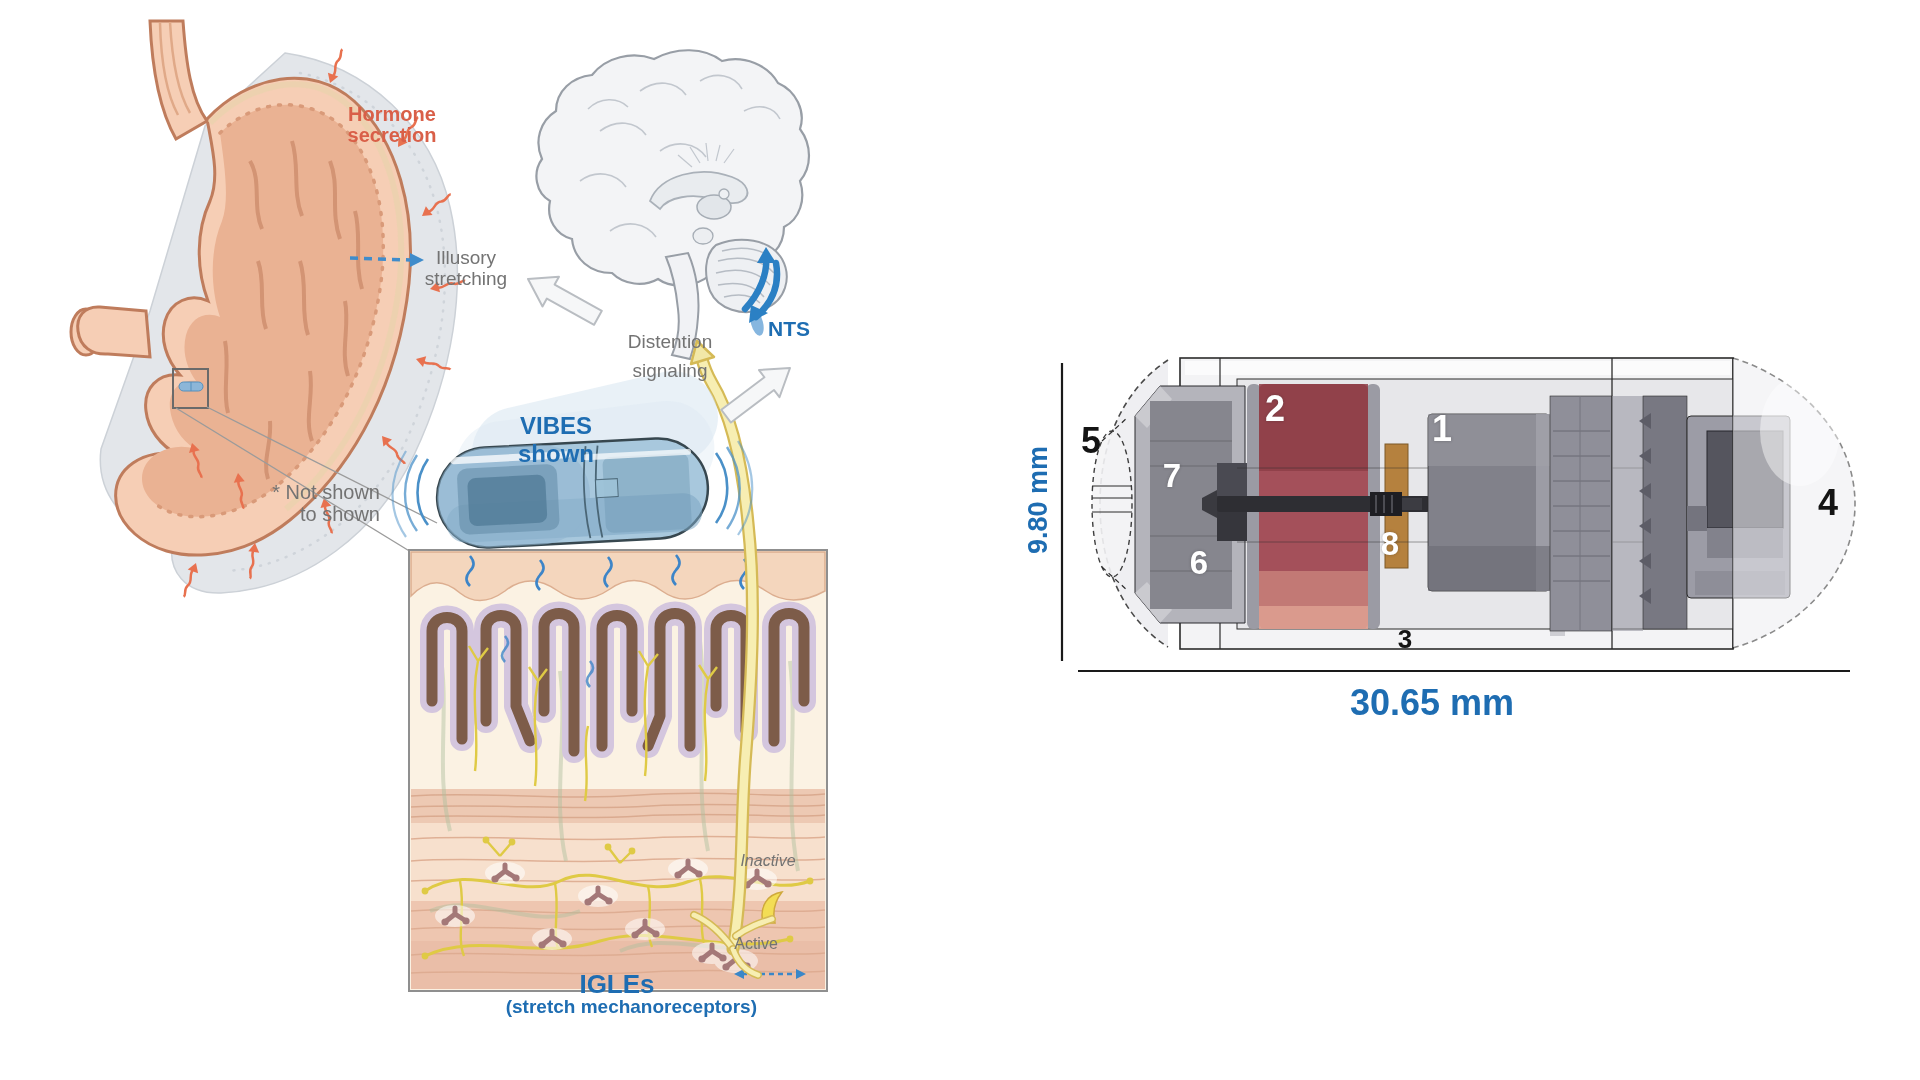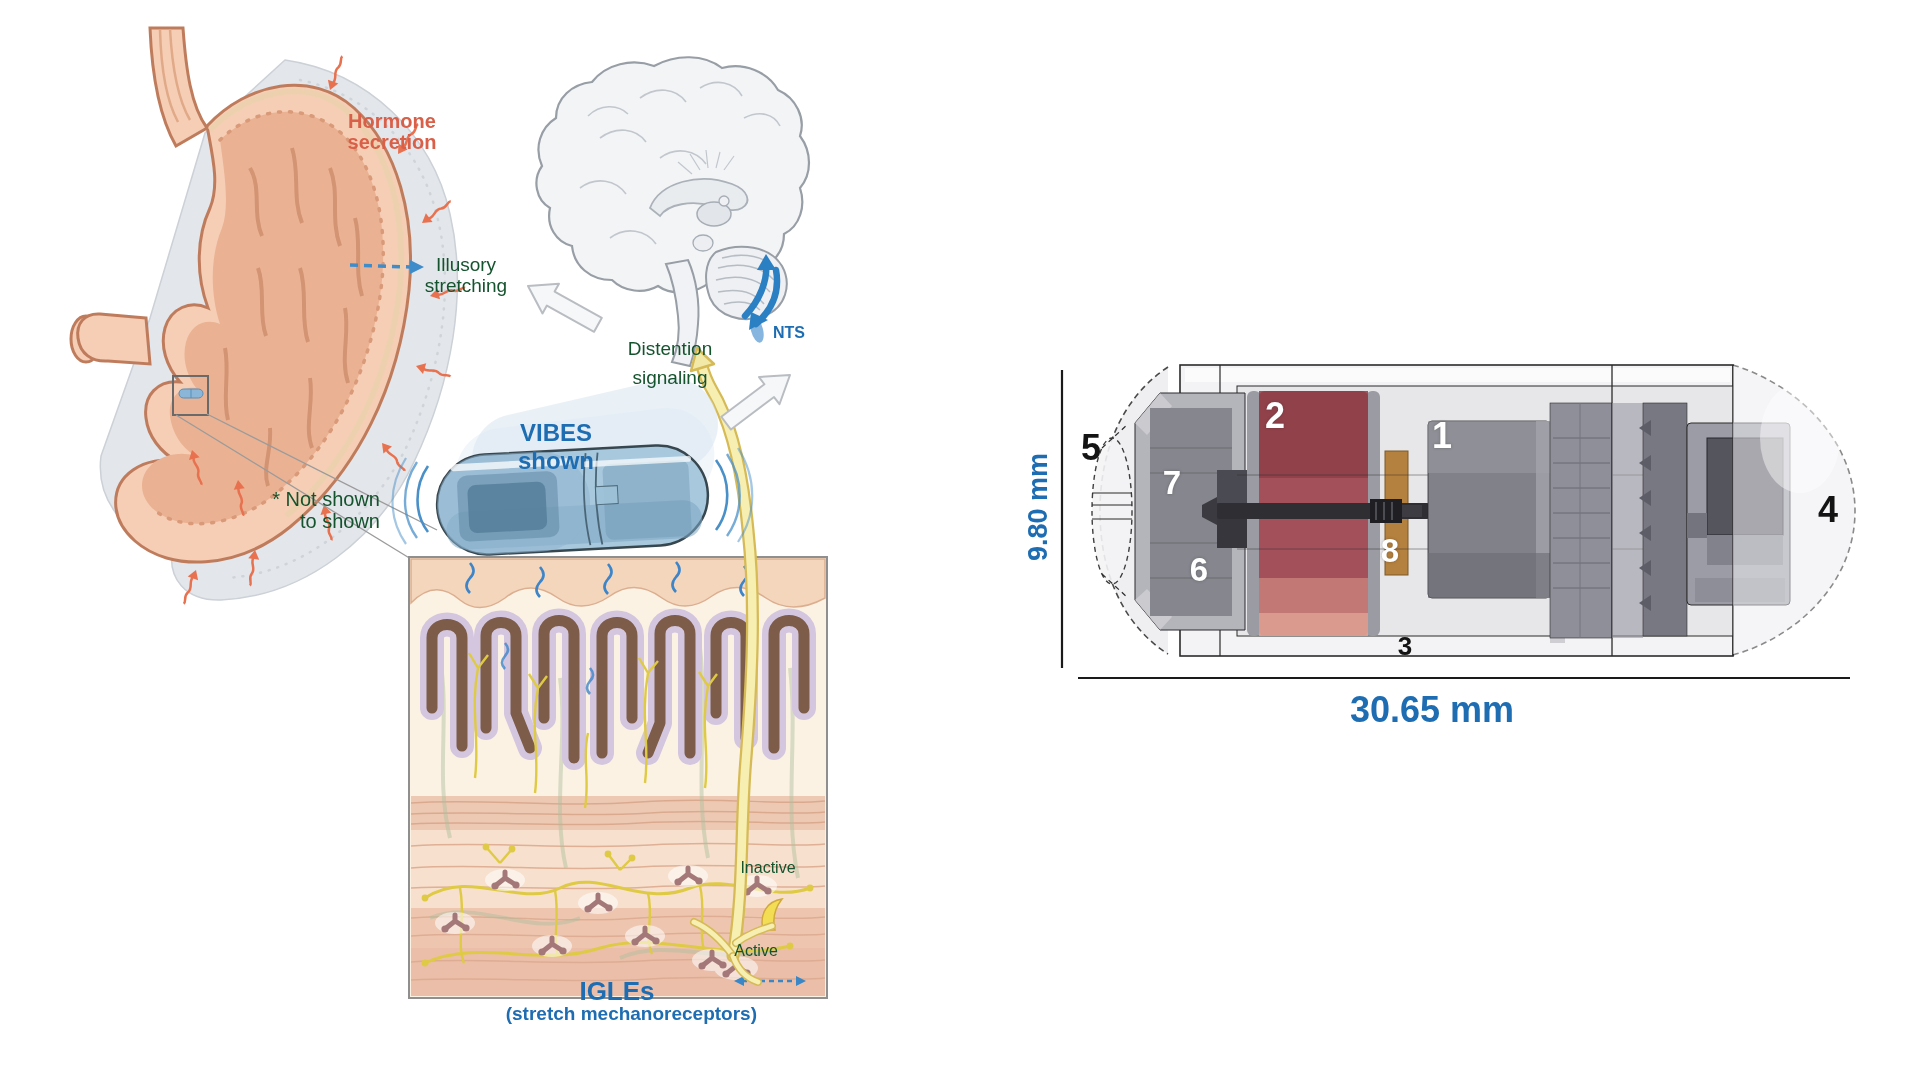--- a/index.html
+++ b/index.html
@@ -1,24 +1,24 @@
 <!DOCTYPE html>
 <html><head>
 <meta charset="utf-8">
 <style>
   html,body{margin:0;padding:0;background:#ffffff;}
   body{width:1920px;height:1080px;position:relative;overflow:hidden;
        font-family:"Liberation Sans", sans-serif;}
-  #stage{position:absolute;left:0;top:18px;width:1920px;height:808px;}
+  #stage{position:absolute;left:0;top:11px;width:1920px;height:808px;}
   svg{position:absolute;left:0;top:0;}
   .lbl{position:absolute;z-index:5;}
   .ctr{transform:translate(-50%,-50%);text-align:center;}
   .blue{color:#1e6db2;font-weight:bold;}
   .orange{color:#d95f48;font-weight:bold;}
-  .blk{color:#14532d;}
+  .blk{color:#737373;}
   .partnum{position:absolute;z-index:6;font-weight:bold;transform:translate(-50%,-50%);}
   .pw{color:#ffffff;text-shadow:0 0 3px rgba(40,40,40,.35);}
   .pb{color:#141414;}
 </style>
 </head>
 <body>
 
 <div id="stage">
 
 <svg width="1920" height="1080" viewBox="0 0 1920 1080">
@@ -452,27 +452,27 @@
     <ellipse cx="1800" cy="420" rx="40" ry="55" fill="#ffffff" opacity="0.45"></ellipse>
   </g>
 </svg>
 
 <div class="lbl orange" style="left:332px;top:93px;width:120px;font-size:20px;line-height:21px;text-align:center;">Hormone secretion</div>
 
 <div class="lbl blk" style="left:408px;top:236px;width:116px;font-size:19px;line-height:21px;text-align:center;">Illusory stretching</div>
 
 <div class="lbl blk" style="left:610px;top:316px;width:120px;font-size:19px;line-height:29px;text-align:center;">Distention signaling</div>
 
-<div class="lbl blue" style="left:758px;top:306px;width:62px;font-size:16px;text-align:center;">NTS</div>
+<div class="lbl blue" style="left:758px;top:306px;width:62px;font-size:21px;text-align:center;">NTS</div>
 
 <div class="lbl blue" style="left:495px;top:401px;width:122px;font-size:24px;text-align:center;">VIBES shown</div>
 
 <div class="lbl blk" style="left:256px;top:470px;width:124px;font-size:20px;line-height:22px;text-align:right;">* Not shown to shown</div>
 
-<div class="lbl blk" style="left:728px;top:841px;width:80px;font-size:16px;text-align:center;">Inactive</div>
+<div class="lbl blk" style="left:728px;top:841px;width:80px;font-size:16px;text-align:center;font-style:italic;">Inactive</div>
 
 <div class="lbl blk" style="left:716px;top:924px;width:80px;font-size:16px;text-align:center;">Active</div>
 
 <div class="lbl blue" style="left:557px;top:958px;width:120px;font-size:26px;text-align:center;">IGLEs</div>
 
 <div class="lbl blue" style="left:477px;top:985px;width:280px;font-size:19px;text-align:right;">(stretch mechanoreceptors)</div>
 
 <div class="lbl blue ctr" style="left:1038px;top:489px;width:150px;font-size:27px;transform:translate(-50%,-50%) rotate(-90deg);">9.80 mm</div>
 
 <div class="lbl blue ctr" style="left:1432px;top:692px;width:170px;font-size:36px;">30.65 mm</div>

